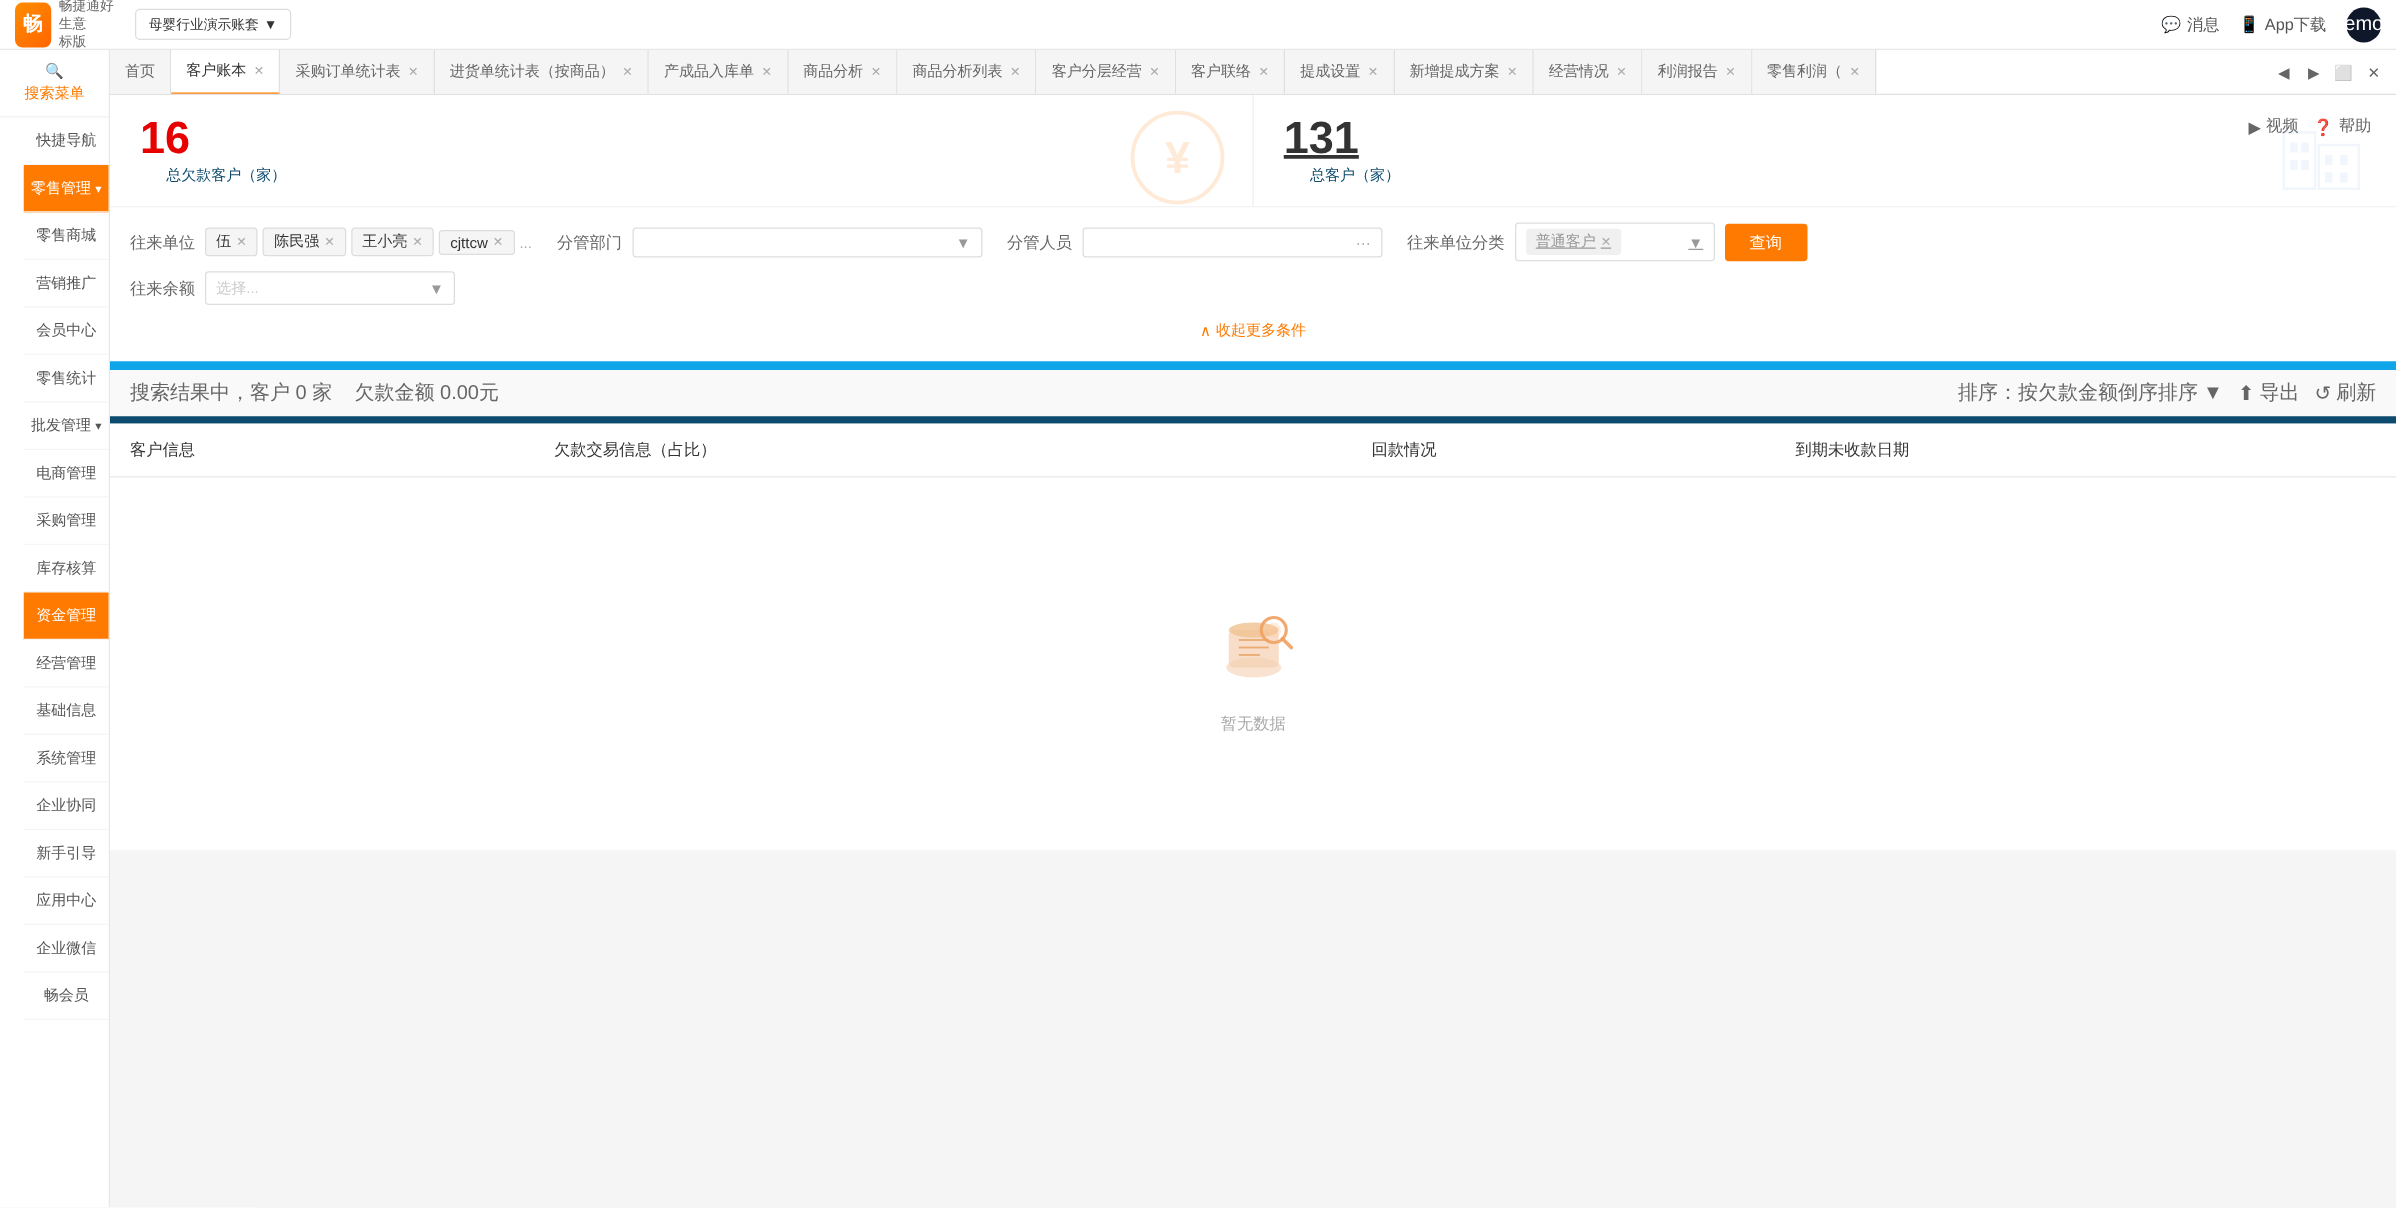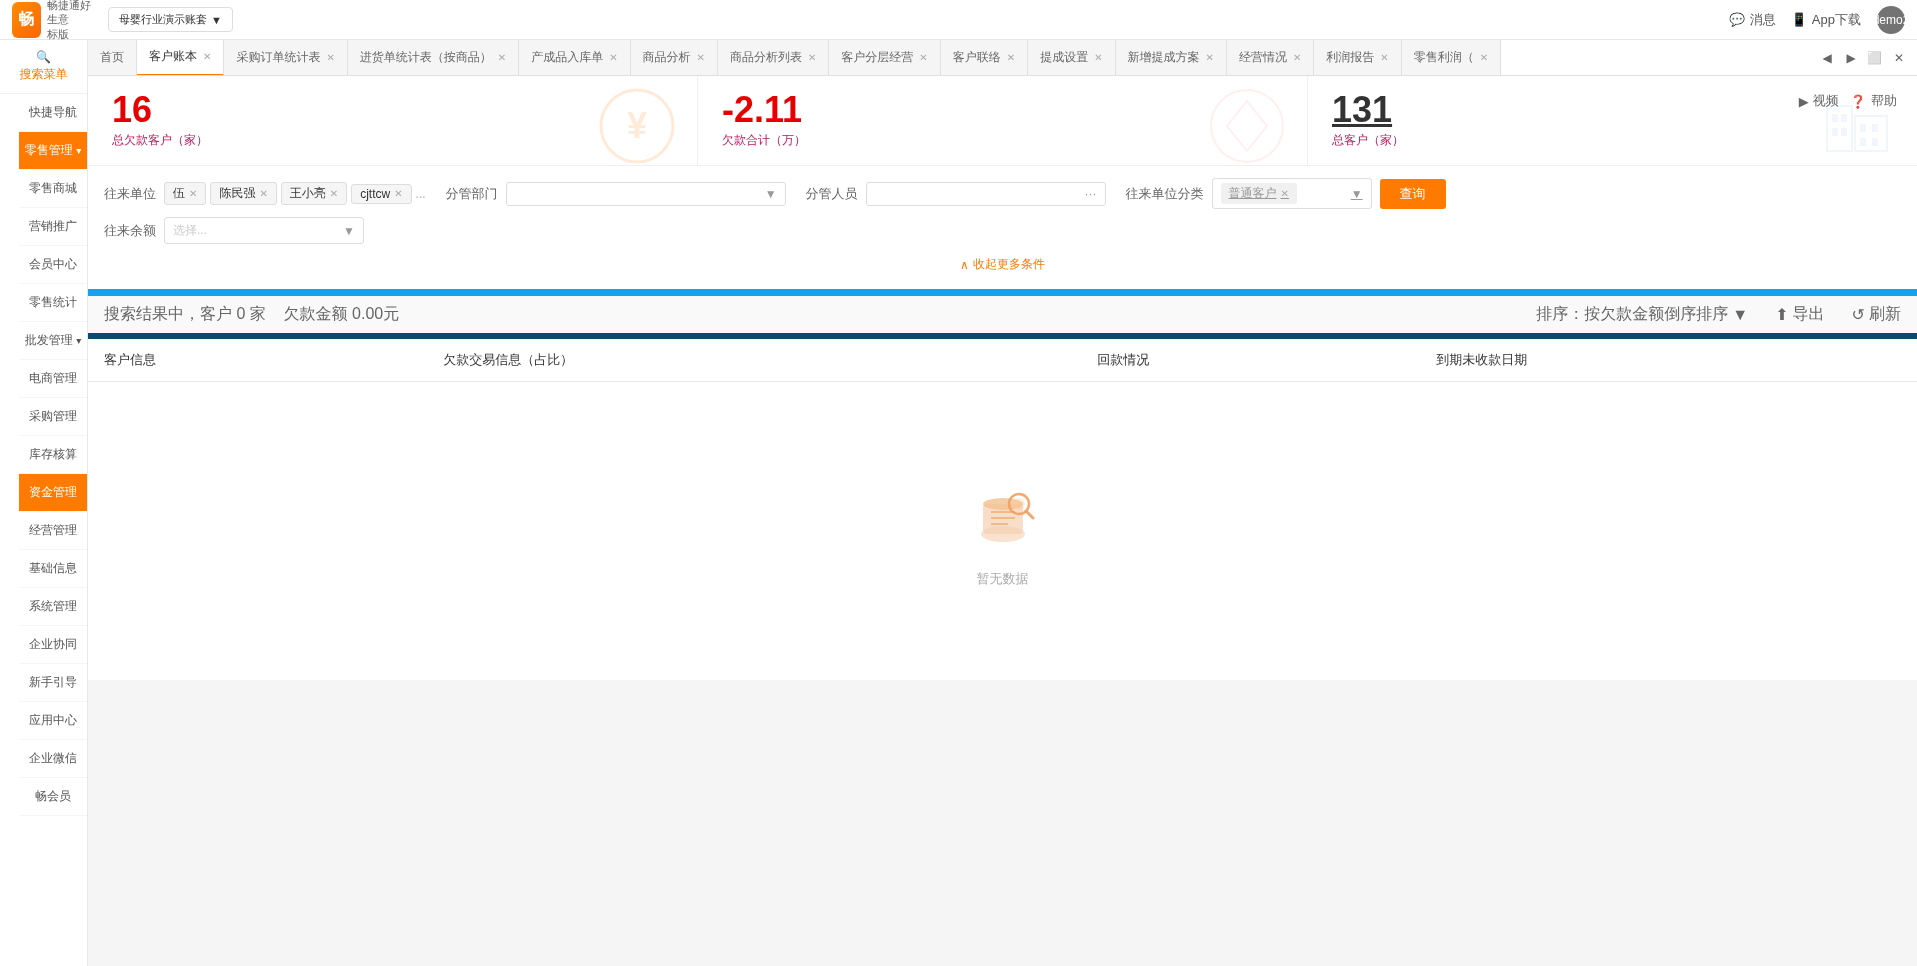--- a/index.html
+++ b/index.html
@@ -7,21 +7,21 @@
 
     
     .app-wrapper { display: flex; flex-direction: column; height: 966px; width: 1917px; }
     .top-bar { display: flex; align-items: center; background: #fff; border-bottom: 1px solid #e8e8e8; height: 40px; padding: 0 12px; flex-shrink: 0; }
     .top-bar-logo { display: flex; align-items: center; width: 88px; flex-shrink: 0; }
     .logo-icon { width: 36px; height: 36px; background: linear-gradient(135deg, #ff8c00, #ff6600); border-radius: 6px; display: flex; align-items: center; justify-content: center; color: #fff; font-size: 16px; font-weight: bold; margin-right: 6px; }
     .logo-text { font-size: 11px; color: #666; line-height: 1.3; }
     .workspace-selector { display: flex; align-items: center; gap: 4px; padding: 4px 10px; border: 1px solid #ddd; border-radius: 4px; cursor: pointer; font-size: 11px; color: #333; background: #fff; margin-left: 8px; }
     .top-bar-right { margin-left: auto; display: flex; align-items: center; gap: 16px; }
     .top-bar-btn { display: flex; align-items: center; gap: 4px; font-size: 13px; color: #555; cursor: pointer; }
-    .avatar { width: 28px; height: 28px; border-radius: 50%; background: #737373; display: flex; align-items: center; justify-content: center; color: #fff; font-size: 12px; }
+    .avatar { width: 28px; height: 28px; border-radius: 50%; background: #0f172a; display: flex; align-items: center; justify-content: center; color: #fff; font-size: 16px; }
 
     
     .main-layout { display: flex; flex: 1; overflow: hidden; }
 
     
     .sidebar { width: 88px; background: #fff; border-right: 1px solid #e8e8e8; display: flex; flex-direction: column; overflow-y: auto; flex-shrink: 0; }
     .sidebar-search { padding: 10px 8px; border-bottom: 1px solid #f0f0f0; text-align: center; color: #ff7a00; font-size: 12px; cursor: pointer; display: flex; flex-direction: column; align-items: center; gap: 2px; }
     .sidebar-item { padding: 10px 4px; text-align: center; font-size: 12px; color: #555; cursor: pointer; border-bottom: 1px solid #f5f5f5; margin-left: 19px; }
     .sidebar-item.active { background: #ff7a00; color: #fff; }
 
@@ -40,40 +40,40 @@
     .page-content { flex: 1; overflow-y: auto; background: #f5f5f5; }
     .page-inner { background: #fff; margin: 0; }
 
     
     .stats-row { display: flex; align-items: stretch; border-bottom: 1px solid #f0f0f0; background: #fff; }
     .stat-card { flex: 1; padding: 16px 24px; display: flex; align-items: center; border-right: 1px solid #f0f0f0; position: relative; }
     .stat-icon { position: absolute; right: 20px; top: 10px; opacity: 0.15; }
     .stat-main { }
     .stat-number { font-size: 36px; font-weight: bold; color: #e60000; line-height: 1; }
     .stat-number.black { color: #333; text-decoration: underline; }
-    .stat-label { font-size: 12px; color: #be185d; margin-top: 4px; }
+    .stat-label { font-size: 12px; color: #0c4a6e; margin-top: 4px; margin-left: 21px; }
 
     
     .filter-area { background: #fff; padding: 12px 16px; border-bottom: 7px solid #0ea5e9; }
     .filter-row { display: flex; align-items: center; flex-wrap: wrap; gap: 8px; margin-bottom: 8px; }
     .filter-row:last-child { margin-bottom: 0; }
     .filter-label { color: #666; font-size: 13px; white-space: nowrap; }
     .filter-tag-group { display: flex; align-items: center; gap: 4px; flex-wrap: wrap; }
     .filter-tag { display: flex; align-items: center; background: #f5f5f5; border: 1px solid #ddd; border-radius: 3px; padding: 2px 8px; font-size: 12px; gap: 4px; }
     .filter-tag .tag-close { color: #aaa; cursor: pointer; font-size: 10px; }
     .filter-more { color: #aaa; cursor: pointer; font-size: 12px; }
     .filter-select { display: flex; align-items: center; border: 1px solid #ddd; border-radius: 3px; padding: 4px 8px; background: #fff; cursor: pointer; font-size: 12px; color: #999; min-width: 200px; justify-content: space-between; }
     .filter-select-wide { min-width: 240px; }
     .collapse-btn { display: flex; align-items: center; justify-content: center; gap: 4px; color: #ff7a00; font-size: 12px; cursor: pointer; width: 100%; padding: 4px 0; }
     .query-btn { background: #ff7a00; color: #fff; border: none; border-radius: 3px; padding: 6px 20px; font-size: 13px; cursor: pointer; }
 
     
     .results-bar { background: #f9f9f9; padding: 8px 16px; border-bottom: 6px solid #0c4a6e; display: flex; align-items: center; justify-content: space-between; font-size: 16px; color: #666; }
     .results-left { display: flex; gap: 16px; }
-    .results-right { display: flex; align-items: flex-start; gap: 27px; }
+    .results-right { display: flex; align-items: flex-start; gap: 12px; }
     .sort-select { display: flex; align-items: center; gap: 4px; cursor: pointer; color: #666; }
     .action-btn { display: flex; align-items: center; gap: 4px; cursor: pointer; color: #666; }
 
     
     .data-table { width: 100%; border-collapse: collapse; background: #fff; }
     .data-table th { padding: 12px 16px; text-align: left; font-size: 13px; color: #333; font-weight: normal; border-bottom: 1px solid #e8e8e8; background: #fff; }
     .data-table td { padding: 12px 16px; font-size: 13px; border-bottom: 1px solid #f5f5f5; margin-top: 16px; }
 
     
     .empty-state { display: flex; flex-direction: column; align-items: center; justify-content: center; padding: 80px 0; }
@@ -257,32 +257,20 @@
                   <circle cx="40" cy="40" r="36" fill="none" stroke="#ff7a00" stroke-width="3"></circle>
                   <text x="40" y="52" text-anchor="middle" font-size="36" fill="#ff7a00" font-weight="bold">¥</text>
                 </svg>
               </div>
               <div class="stat-main">
                 <div class="stat-number">16</div>
                 <div class="stat-label">总欠款客户（家）</div>
               </div>
             </div>
 
-            <div class="stat-card">
-              <div class="stat-icon">
-                <svg width="80" height="80" viewBox="0 0 80 80">
-                  <circle cx="40" cy="40" r="36" fill="none" stroke="#ff9999" stroke-width="2"></circle>
-                  <polygon points="40,15 60,40 40,65 20,40" fill="none" stroke="#ff9999" stroke-width="2"></polygon>
-                </svg>
-              </div>
-              <div class="stat-main">
-                <div class="stat-number">-2.11</div>
-                <div class="stat-label">欠款合计（万）</div>
-              </div>
-            </div>
 
             <div class="stat-card" style="border-right: none;">
               <div class="stat-icon">
                 <svg width="80" height="80" viewBox="0 0 80 80">
                   <rect x="10" y="20" width="25" height="45" fill="none" stroke="#a0c4e8" stroke-width="2"></rect>
                   <rect x="38" y="30" width="32" height="35" fill="none" stroke="#a0c4e8" stroke-width="2"></rect>
                   <rect x="15" y="28" width="6" height="8" fill="#a0c4e8"></rect>
                   <rect x="24" y="28" width="6" height="8" fill="#a0c4e8"></rect>
                   <rect x="15" y="42" width="6" height="8" fill="#a0c4e8"></rect>
                   <rect x="24" y="42" width="6" height="8" fill="#a0c4e8"></rect>

